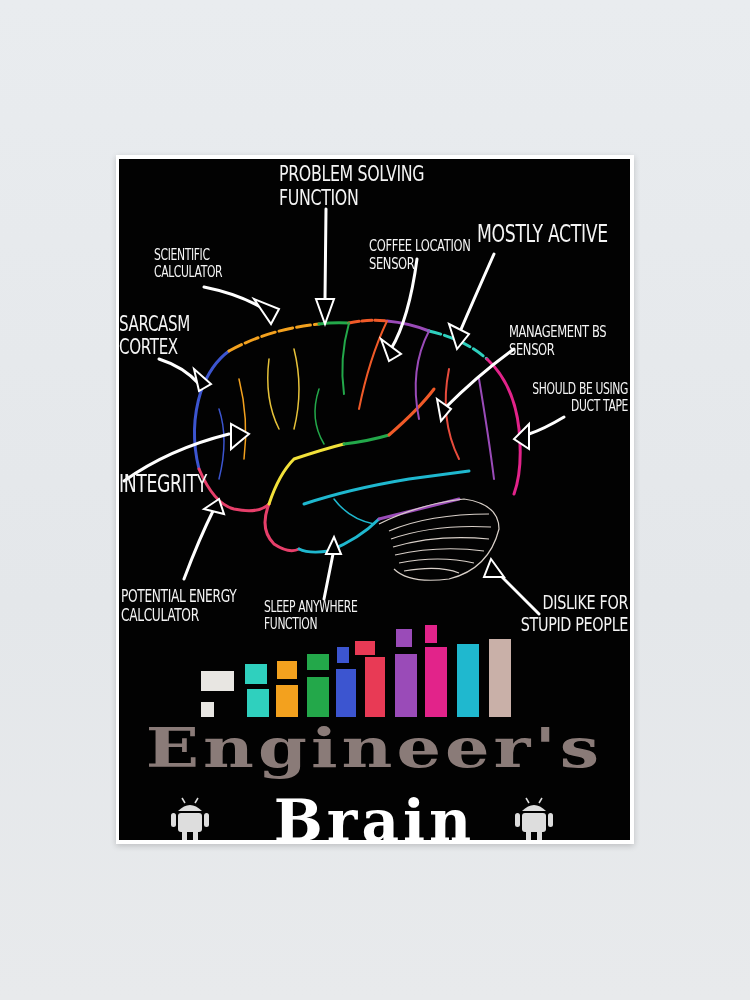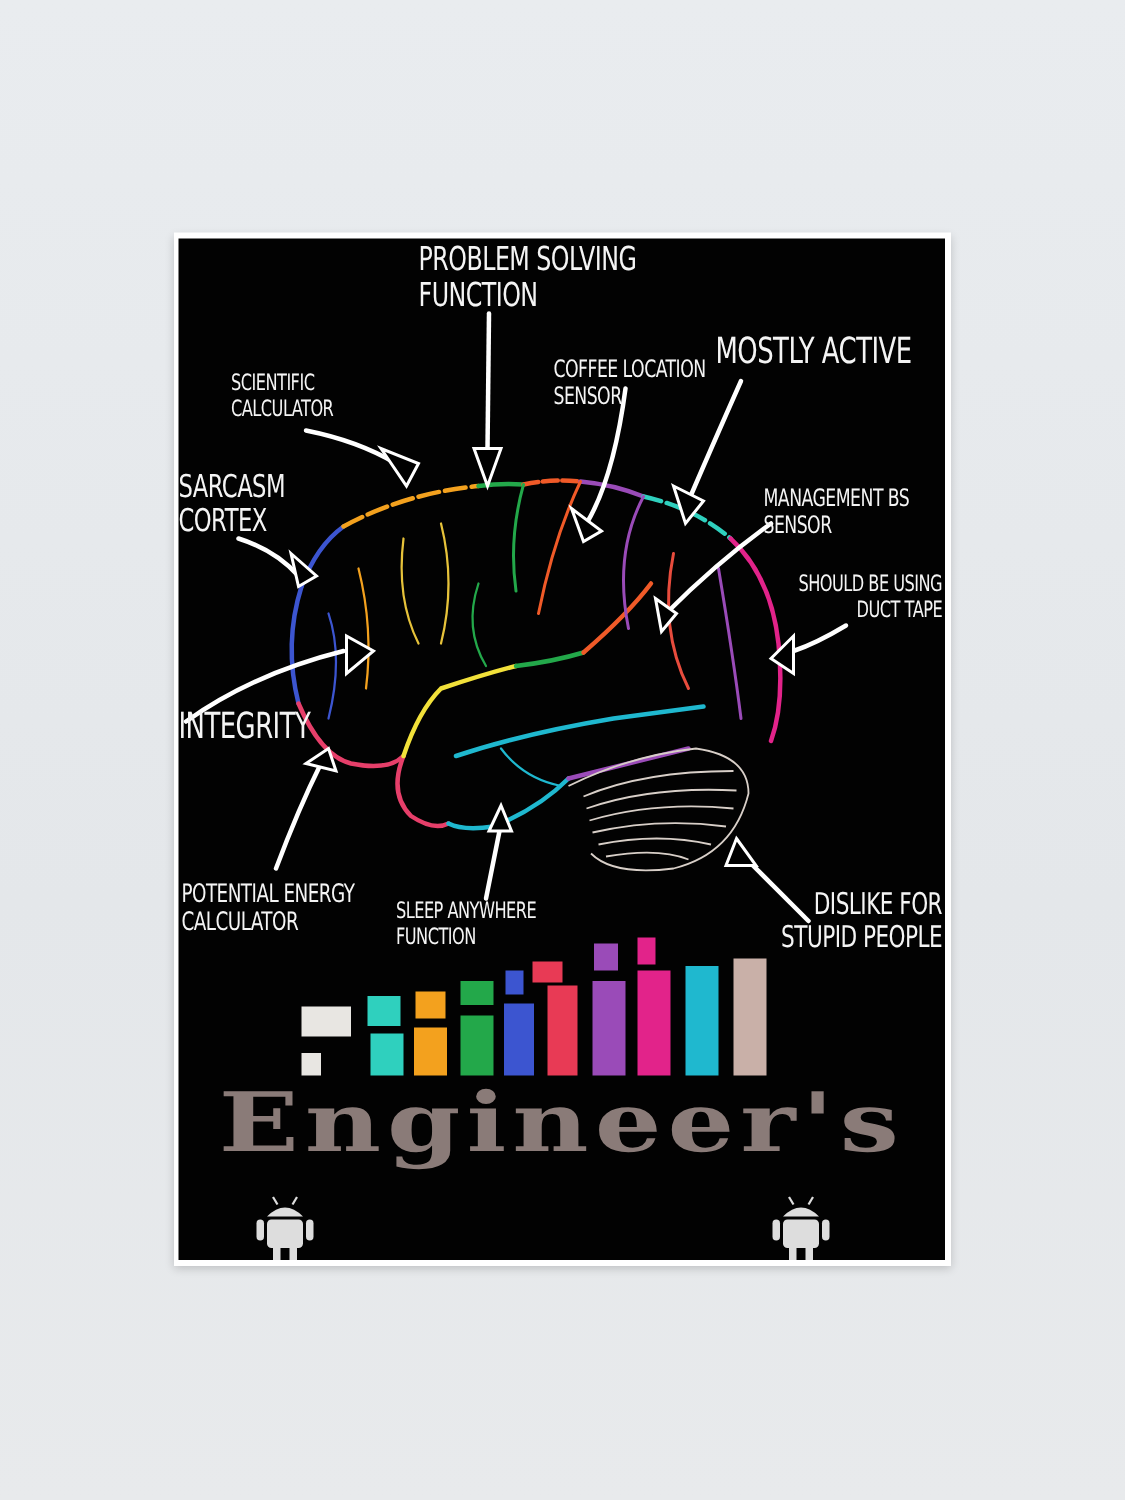--- a/index.html
+++ b/index.html
@@ -146,20 +146,21 @@
 DUCT TAPE</div>
     <div class="lbl" style="left:0px;top:312px;font-size:24px;">INTEGRITY</div>
     <div class="lbl" style="left:2px;top:428px;font-size:17px;">POTENTIAL ENERGY
 CALCULATOR</div>
     <div class="lbl" style="left:145px;top:440px;font-size:15px;">SLEEP ANYWHERE
 FUNCTION</div>
     <div class="lbl r" style="right:2px;top:432px;font-size:20px;">DISLIKE FOR
 STUPID PEOPLE</div>
 
     <div class="title1">Engineer's</div>
+    <div class="title2">Brain</div>
 
     <svg class="robot" style="left:48px;top:637px;" width="46" height="44" viewBox="0 0 46 44">
       <line x1="15" y1="2" x2="18" y2="7" stroke="#ddd" stroke-width="1.5"></line>
         <line x1="31" y1="2" x2="28" y2="7" stroke="#ddd" stroke-width="1.5"></line>
       <path d="M11 15 Q23 3 35 15 Z" fill="#ddd"></path>
       <rect x="11" y="17" width="24" height="19" rx="3" fill="#ddd"></rect>
       <rect x="4" y="17" width="5" height="14" rx="2.5" fill="#ddd"></rect>
         <rect x="37" y="17" width="5" height="14" rx="2.5" fill="#ddd"></rect>
       <rect x="15" y="36" width="5" height="8" fill="#ddd"></rect>
         <rect x="26" y="36" width="5" height="8" fill="#ddd"></rect>

